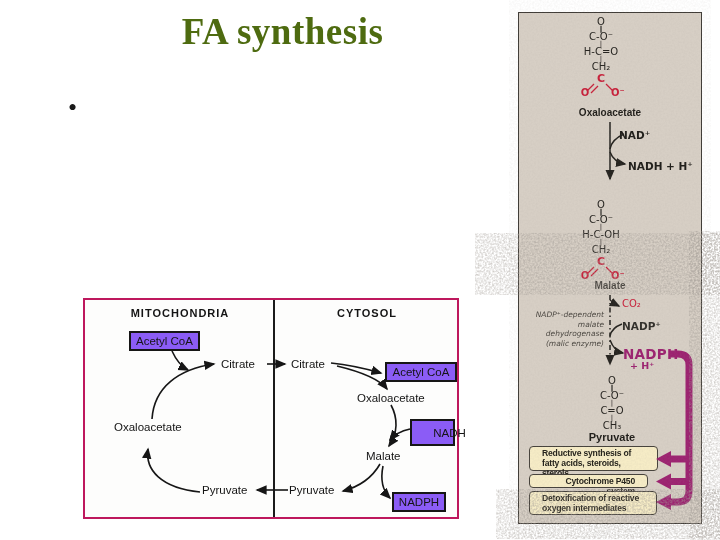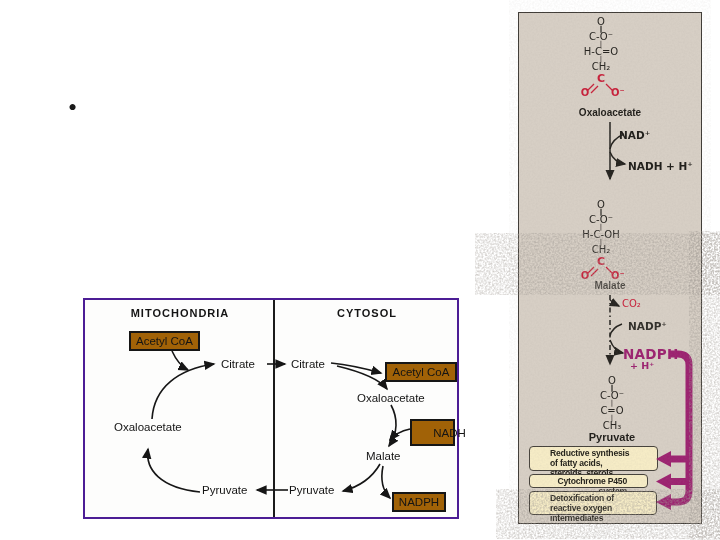--- a/index.html
+++ b/index.html
@@ -12,28 +12,28 @@
     position:absolute;left:90px;top:10px;width:385px;text-align:center;
     font-size:37px;font-weight:bold;color:var(--green,#4e6b10);letter-spacing:0.5px;
   }
   .bullet{position:absolute;left:68px;top:92px;width:430px;display:flex;}
   .bullet .marker{font-size:26px;line-height:31px;width:27px;flex:none;}
   .bullet .lines{font-size:29px;line-height:31px;}
   .bullet .lines b{font-weight:bold;}
   
   .mdiag{
     position:absolute;left:83px;top:298px;width:376px;height:221px;
-    background:#fdfdfc;border:2px solid #4c1d95;box-sizing:border-box;
+    background:#fdfdfc;border:2px solid #be185d;box-sizing:border-box;
     font-family:"Liberation Sans",sans-serif;color:var(--diagram_ink,#141414);
   }
   .mdiag .divider{position:absolute;left:188px;top:0;width:2px;height:100%;background:#1b1b1b;}
   .mdiag .hdr{position:absolute;top:7px;font-size:11px;font-weight:bold;letter-spacing:1px;text-align:center;}
   .mdiag .lbl{position:absolute;font-size:11.5px;line-height:12px;white-space:nowrap;}
   .mdiag .nbox{
-    position:absolute;border:2px solid #161616;background:#a16207;box-sizing:border-box;
+    position:absolute;border:2px solid #161616;background:#8b5cf6;box-sizing:border-box;
     display:flex;align-items:center;justify-content:center;font-size:11.5px;white-space:nowrap;
   }
   .mdiag svg{position:absolute;left:0;top:0;pointer-events:none;}
   
   .panel{
     position:absolute;left:518px;top:12px;width:184px;height:512px;
     background:var(--panel_bg,#d7cfc5);border:1.5px solid #3f3b36;box-sizing:border-box;
     font-family:"DejaVu Sans",sans-serif;
   }
   .panel .struct{position:absolute;text-align:center;font-size:10px;line-height:10px;color:#25231f;}
@@ -43,32 +43,33 @@
     font-family:"Liberation Sans","DejaVu Sans",sans-serif;white-space:nowrap;}
   .panel .cofactor{position:absolute;font-weight:bold;font-size:10.5px;color:#1f1d19;white-space:nowrap;}
   .panel .enzyme{position:absolute;text-align:right;font-style:italic;color:var(--enzyme_gray,#4b4741);}
   .panel .enz1{font-size:8px;line-height:13px;}
   .panel .enz2{font-size:7.5px;line-height:9.5px;}
   .panel .co2{position:absolute;font-weight:normal;font-size:10px;color:var(--red,#c8203a);}
   .panel .nadph{position:absolute;font-weight:bold;font-size:13.5px;color:var(--magenta,#9c2270);letter-spacing:.3px;}
   .panel .plush{position:absolute;font-weight:bold;font-size:9.5px;color:var(--magenta,#9c2270);}
   .panel .obox{
     position:absolute;background:var(--cream,#f6ecc6);border:1.4px solid var(--box_border,#45413b);
-    border-radius:4px;box-sizing:border-box;padding:1px 20px;
+    border-radius:4px;box-sizing:border-box;padding:1px 12px;
     font-family:"Liberation Sans",sans-serif;font-weight:bold;font-size:8.6px;line-height:10px;
     letter-spacing:-0.2px;color:#23211a;
   }
   .panel > svg{position:absolute;left:0;top:0;pointer-events:none;}
   .noise{position:absolute;left:0;top:0;pointer-events:none;}
 </style>
 </head>
 <body>
 
 <div class="slide">
 
+  <div class="title">FA synthesis</div>
 
   <div class="bullet">
     <span class="marker">•</span>
   </div>
 
   <div class="mdiag">
     <div class="divider"></div>
     <div class="hdr" style="left:30px;width:130px;">MITOCHONDRIA</div>
     <div class="hdr" style="left:217px;width:130px;">CYTOSOL</div>
 
@@ -148,21 +149,26 @@
             <line x1="20" y1="13" x2="13" y2="20"></line>
           <line x1="28" y1="11" x2="35" y2="18"></line>
         </g>
         <text x="7" y="23" text-anchor="middle" font-size="10" font-weight="bold" fill="#C8203A">O</text>
         <text x="40" y="23" text-anchor="middle" font-size="10" font-weight="bold" fill="#C8203A">O⁻</text>
       </svg>
     </div>
     <div class="slabel" style="left:26px;top:267px;width:130px;opacity:.8;">Malate</div>
 
     <div class="co2" style="left:103px;top:285px;">CO₂</div>
-    <div class="cofactor" style="left:109px;top:307px;opacity:.9;">NADP⁺</div>
+    <div class="cofactor" style="left:103px;top:307px;opacity:.9;">NADP⁺</div>
+    <div class="enzyme enz2" style="left:0;top:297px;width:85px;">
+      <div>NADP⁺-dependent</div>
+      <div>malate dehydrogenase</div>
+      <div>(malic enzyme)</div>
+    </div>
     <div class="nadph" style="left:104px;top:333px;">NADPH</div>
     <div class="plush" style="left:111px;top:347px;">+ H⁺</div>
 
     <div class="struct" style="left:52px;top:363px;width:82px;">
       <div>O</div>
       <div class="bond">‖</div>
       <div>C-O⁻</div>
       <div class="bond">|</div>
       <div>C=O</div>
       <div class="bond">|</div>

